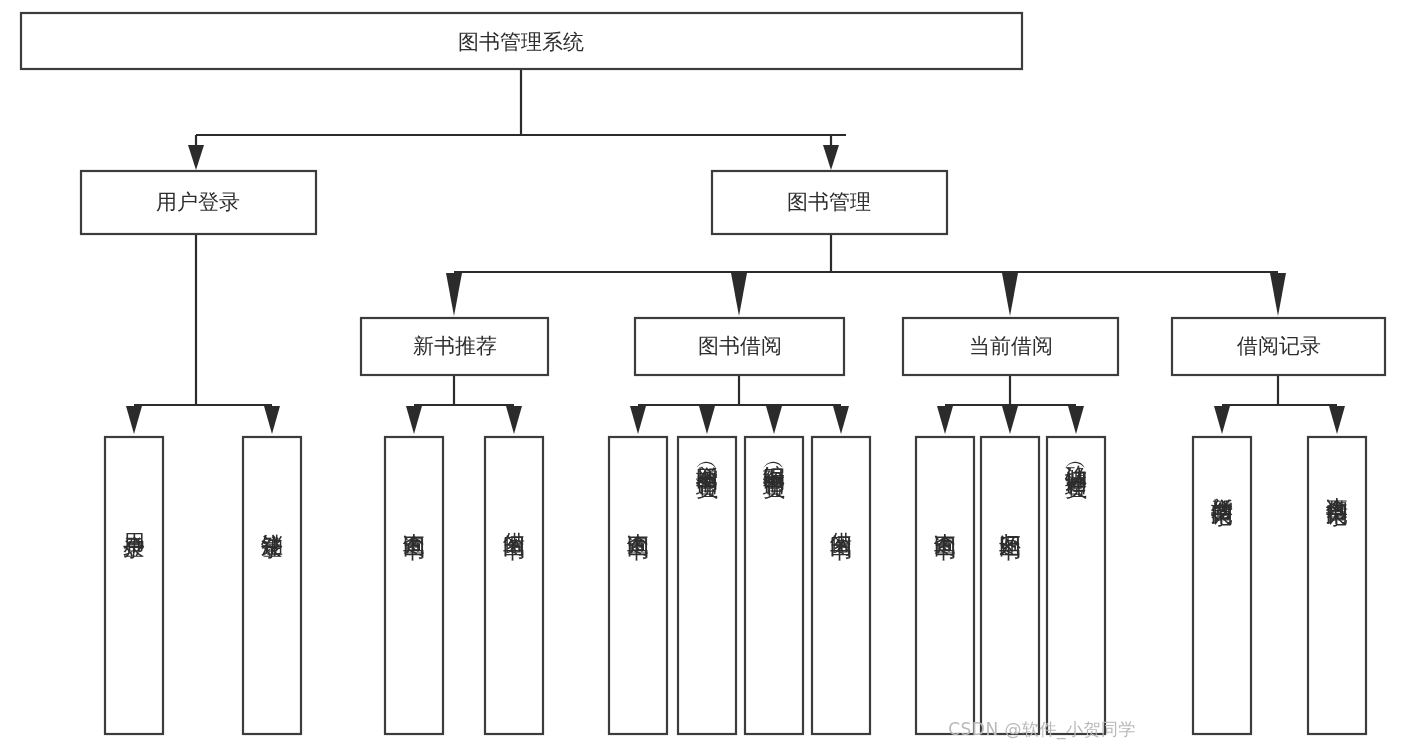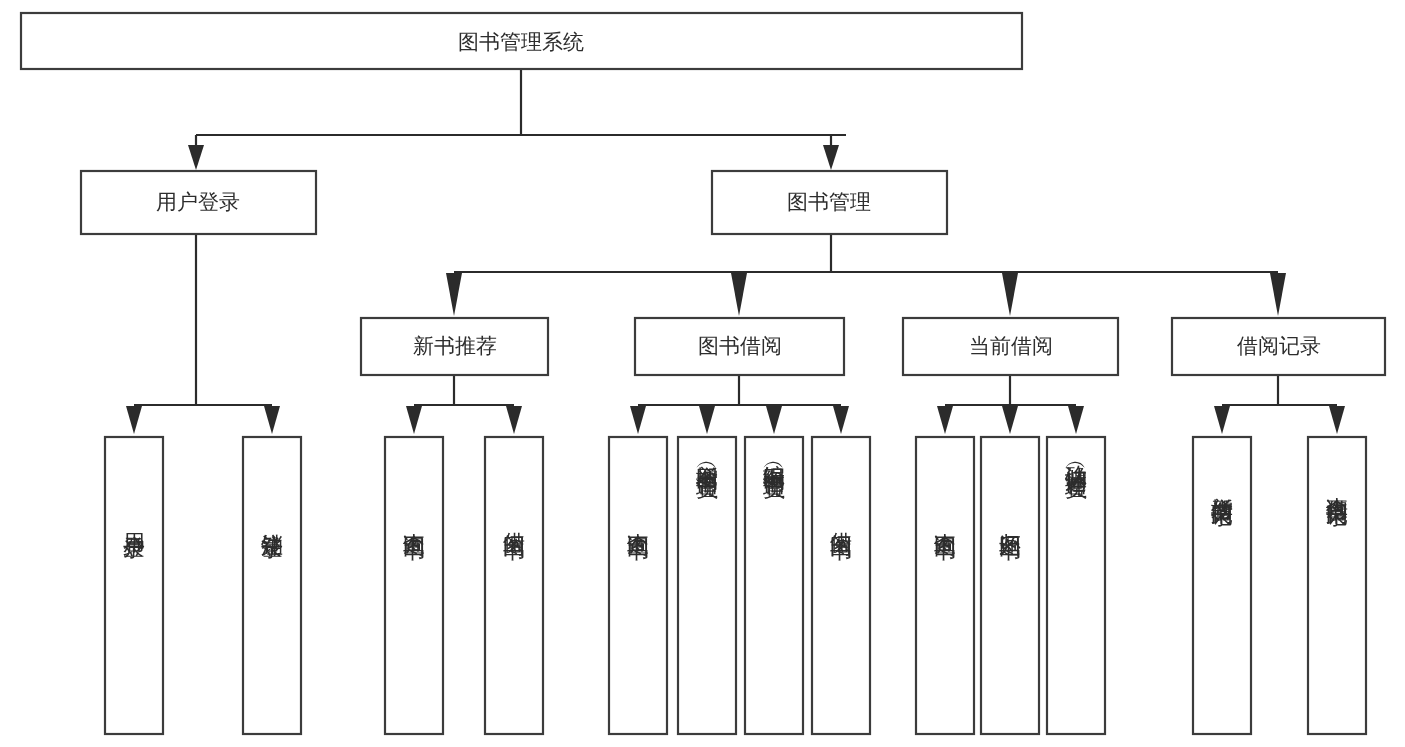--- a/index.html
+++ b/index.html
@@ -226,14 +226,15 @@
     <span class="leaf-vtext" style="margin-top:10px;">确认归还（管理员）</span>
   </div>
 
   <div class="leaf-label-wrap" style="left:1193px; top:437px; width:58px; height:297px;">
     <span class="leaf-vtext" style="margin-top:42px;">新增借阅记录</span>
   </div>
   <div class="leaf-label-wrap" style="left:1308px; top:437px; width:58px; height:297px;">
     <span class="leaf-vtext" style="margin-top:42px;">查询借阅记录</span>
   </div>
 
+  <div class="watermark">CSDN @软件_小贺同学</div>
 
 </div>
 
 </body></html>

